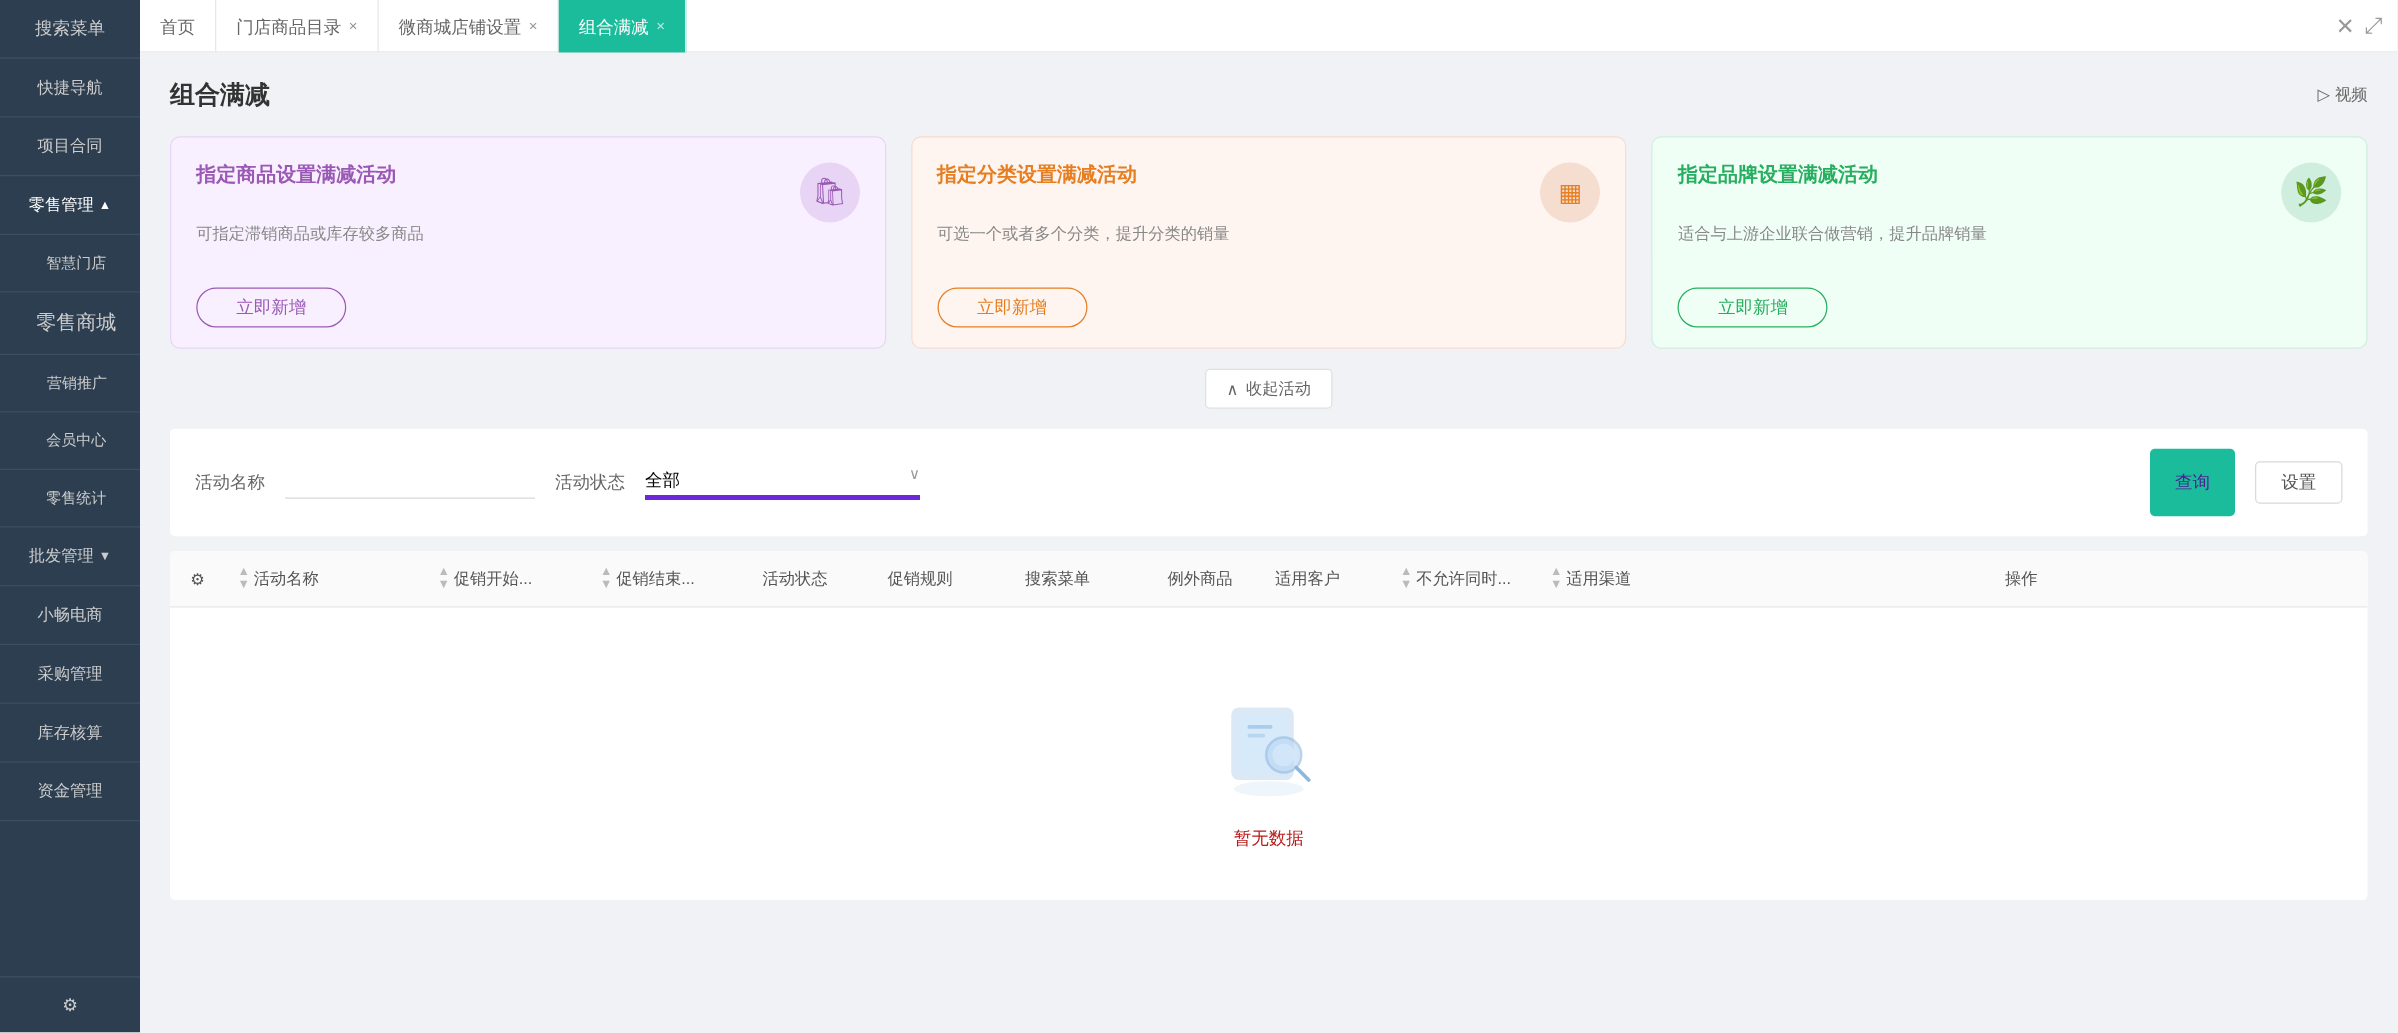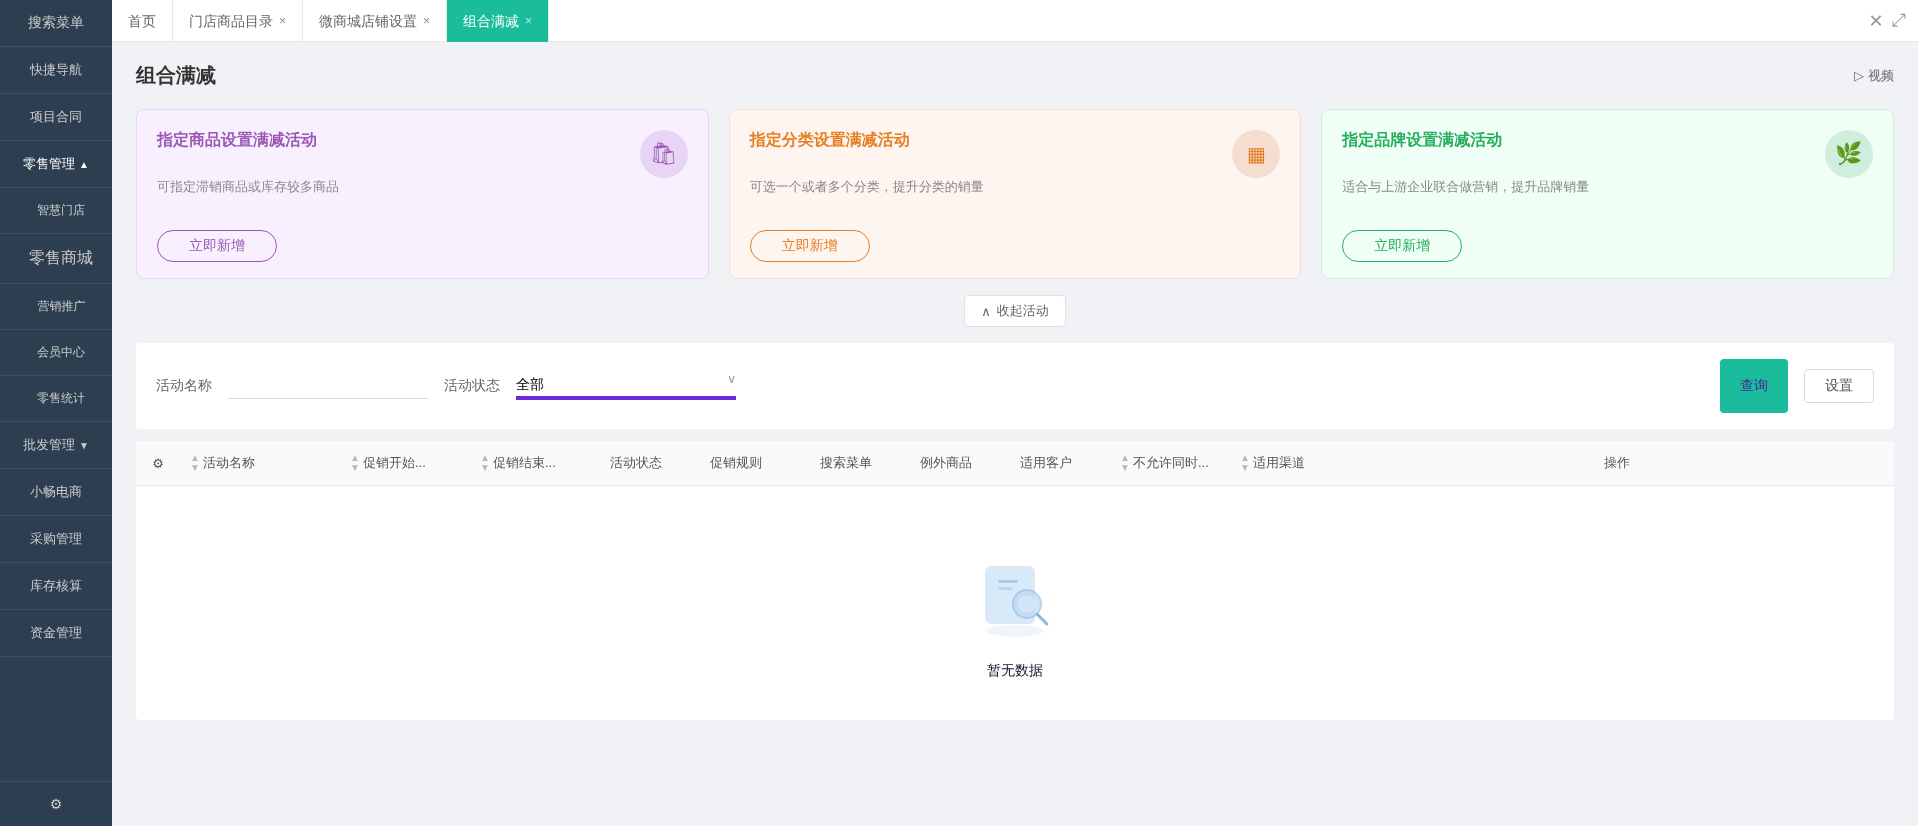--- a/index.html
+++ b/index.html
@@ -295,42 +295,42 @@
       gap: 3px;
       white-space: nowrap;
     }
     .th-gear { width: 44px; justify-content: center; }
     .th-name  { width: 160px; }
     .th-start { width: 130px; }
     .th-end   { width: 130px; }
     .th-status{ width: 100px; }
     .th-rule  { width: 110px; }
     .th-goods { width: 100px; }
-    .th-except{ width: 100px; }
+    .th-except{ width: 100px; justify-content: center; }
     .th-cust  { width: 100px; }
     .th-notallow{ width: 120px; }
     .th-channel{ width: 110px; }
     .th-ops   { flex: 1; text-align: center; justify-content: center; }
     .sort-icon { color: #bbb; font-size: 10px; display: flex; flex-direction: column; line-height: 1; }
 
     
     .empty-state {
       display: flex;
       flex-direction: column;
       align-items: center;
       justify-content: center;
       padding: 60px 0 40px;
     }
     .empty-icon {
       width: 100px;
       height: 100px;
       margin-bottom: 16px;
     }
     .empty-text {
-      color: #0f172a;
+      color: #b91c1c;
       font-size: 14px;
     }
   </style>
 </head>
 <body>
 
 <div class="sidebar">
   <div class="sidebar-search">搜索菜单</div>
 
   <div class="sidebar-item">

